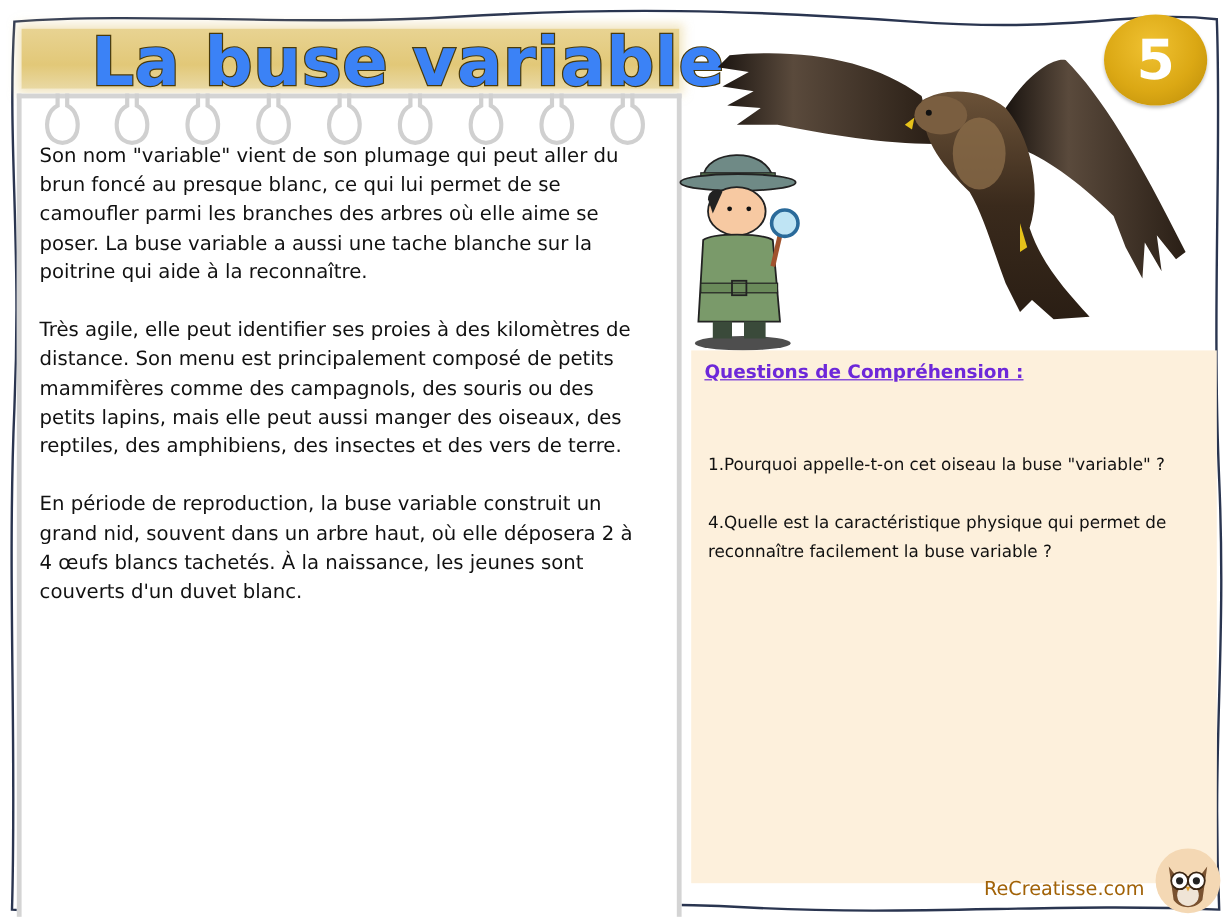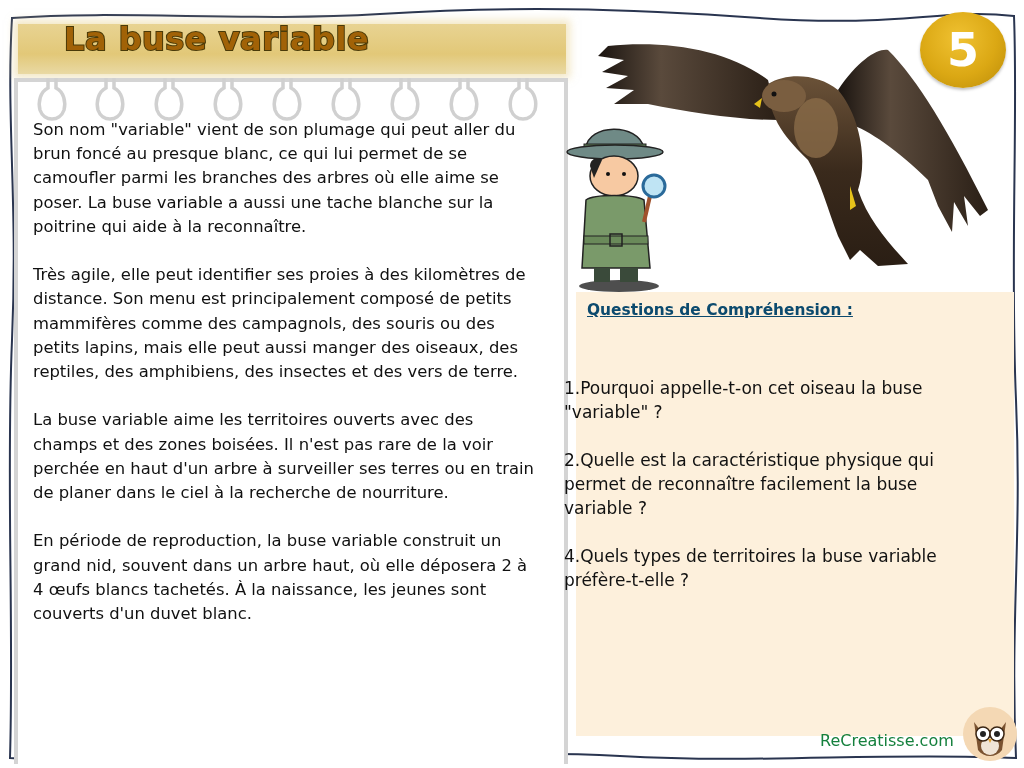--- a/index.html
+++ b/index.html
@@ -9,23 +9,23 @@
   
   .frame { position: absolute; left: 0; top: 0; width: 1024px; height: 768px; pointer-events: none; }
 
   
   .title-band {
     position: absolute; left: 18px; top: 24px; width: 548px; height: 50px;
     background: linear-gradient(180deg, #e8d392 0%, #e2c878 60%, #e9d9a4 100%);
     box-shadow: 0 0 8px 4px rgba(232,212,150,0.55);
   }
   .title {
-    position: absolute; left: 64px; top: 20px;
-    font-family: "DejaVu Sans", sans-serif; font-weight: bold; font-size: 32px;
-    color: #a16207; letter-spacing: 0.5px;
+    position: absolute; left: 76px; top: 20px;
+    font-family: "DejaVu Sans", sans-serif; font-weight: bold; font-size: 56px;
+    color: #3b82f6; letter-spacing: 0.5px;
     -webkit-text-stroke: 2px #4a3a08;
     paint-order: stroke fill;
   }
 
   
   .notebook {
     position: absolute; left: 14px; top: 78px; width: 554px; height: 686px;
     border: 4px solid #d4d4d4; border-bottom: none; background: #fff;
   }
   .rings { position: absolute; left: 14px; top: 76px; width: 554px; height: 50px; }
@@ -48,27 +48,27 @@
   }
 
   
   .questions {
     position: absolute; left: 576px; top: 292px; width: 438px; height: 444px;
     background: #fdf0dc;
   }
   .q-heading {
     position: absolute; left: 587px; top: 298px; width: 425px;
     font-weight: bold; font-size: 15.4px; line-height: 24px; text-decoration: underline;
-    color: #0c4a6e;
+    color: #6d28d9;
   }
-  .q-list { position: absolute; left: 564px; top: 376px; width: 410px; font-size: 17px; line-height: 24px; }
+  .q-list { position: absolute; left: 590px; top: 376px; width: 410px; font-size: 14px; line-height: 24px; }
   .q-item { margin-bottom: 24px; }
 
   .site {
-    position: absolute; left: 820px; top: 731px; font-size: 16px; color: #15803d;
+    position: absolute; left: 820px; top: 731px; font-size: 16px; color: #a16207;
   }
   .owl { position: absolute; left: 962px; top: 706px; width: 56px; height: 56px; }
 </style>
 </head>
 <body>
 
 <svg class="frame" viewBox="0 0 1024 768">
   <path d="M12 18 C 120 10, 250 22, 380 14 S 620 8, 760 18 S 940 8, 1014 16
            C 1018 120, 1010 260, 1016 400 S 1010 620, 1016 758
            C 880 752, 760 764, 620 756 S 360 764, 220 756 S 60 762, 10 758
@@ -91,21 +91,20 @@
       <use href="#ring" x="294"></use>
       <use href="#ring" x="353"></use>
     <use href="#ring" x="412"></use>
       <use href="#ring" x="471"></use>
   </g>
 </svg>
 
 <div class="reading">
   <p>Son nom  "variable" vient de son plumage qui peut aller du brun foncé au presque blanc, ce qui lui permet de se camoufler parmi les branches des arbres où elle aime se poser. La buse variable a aussi une tache blanche sur la poitrine qui aide à la reconnaître.</p>
   <p>Très agile, elle peut identifier ses proies à des kilomètres de distance. Son menu est principalement composé de petits mammifères comme des campagnols, des souris ou des petits lapins, mais elle peut aussi manger des oiseaux, des reptiles, des amphibiens, des insectes et des vers de terre.</p>
-  <p>La buse variable aime les territoires ouverts avec des champs et des zones boisées. Il n'est pas rare de la voir perchée en haut d'un arbre à surveiller ses terres ou en train de planer dans le ciel à la recherche de nourriture.</p>
   <p>En période de reproduction, la buse variable construit un grand nid, souvent dans un arbre haut, où elle déposera 2 à 4 œufs blancs tachetés. À la naissance, les jeunes sont couverts d'un duvet blanc.</p>
 </div>
 
 <svg class="bird" viewBox="0 0 410 250">
   <defs>
     <linearGradient id="wing" x1="0" y1="0" x2="1" y2="0">
       <stop offset="0" stop-color="#1a1410"></stop>
       <stop offset="0.35" stop-color="#5a4a3c"></stop>
       <stop offset="1" stop-color="#2a1f16"></stop>
     </linearGradient>
@@ -153,22 +152,21 @@
 </svg>
 
 <div class="badge">5</div>
 
 <div class="questions"></div>
 <div class="q-heading">
   <div>Questions de Compréhension :</div>
 </div>
 <div class="q-list">
   <div class="q-item">1.Pourquoi appelle-t-on cet oiseau la buse "variable" ?</div>
-  <div class="q-item">2.Quelle est la caractéristique physique qui permet de reconnaître facilement la buse variable ?</div>
-  <div class="q-item">4.Quels types de territoires la buse variable préfère-t-elle ?</div>
+  <div class="q-item">4.Quelle est la caractéristique physique qui permet de reconnaître facilement la buse variable ?</div>
 </div>
 
 <div class="site">ReCreatisse.com</div>
 <svg class="owl" viewBox="0 0 56 56">
   <circle cx="28" cy="28" r="27" fill="#f4d8b4"></circle>
   <path d="M12 16 L 18 24 L 38 24 L 44 16 L 40 44 C 34 52, 22 52, 16 44 Z" fill="#7a5230"></path>
   <ellipse cx="28" cy="40" rx="9" ry="9" fill="#efe4d6"></ellipse>
   <circle cx="21" cy="28" r="7" fill="#fff" stroke="#3a2614" stroke-width="1.5"></circle>
   <circle cx="35" cy="28" r="7" fill="#fff" stroke="#3a2614" stroke-width="1.5"></circle>
   <circle cx="21" cy="28" r="3" fill="#222"></circle>

